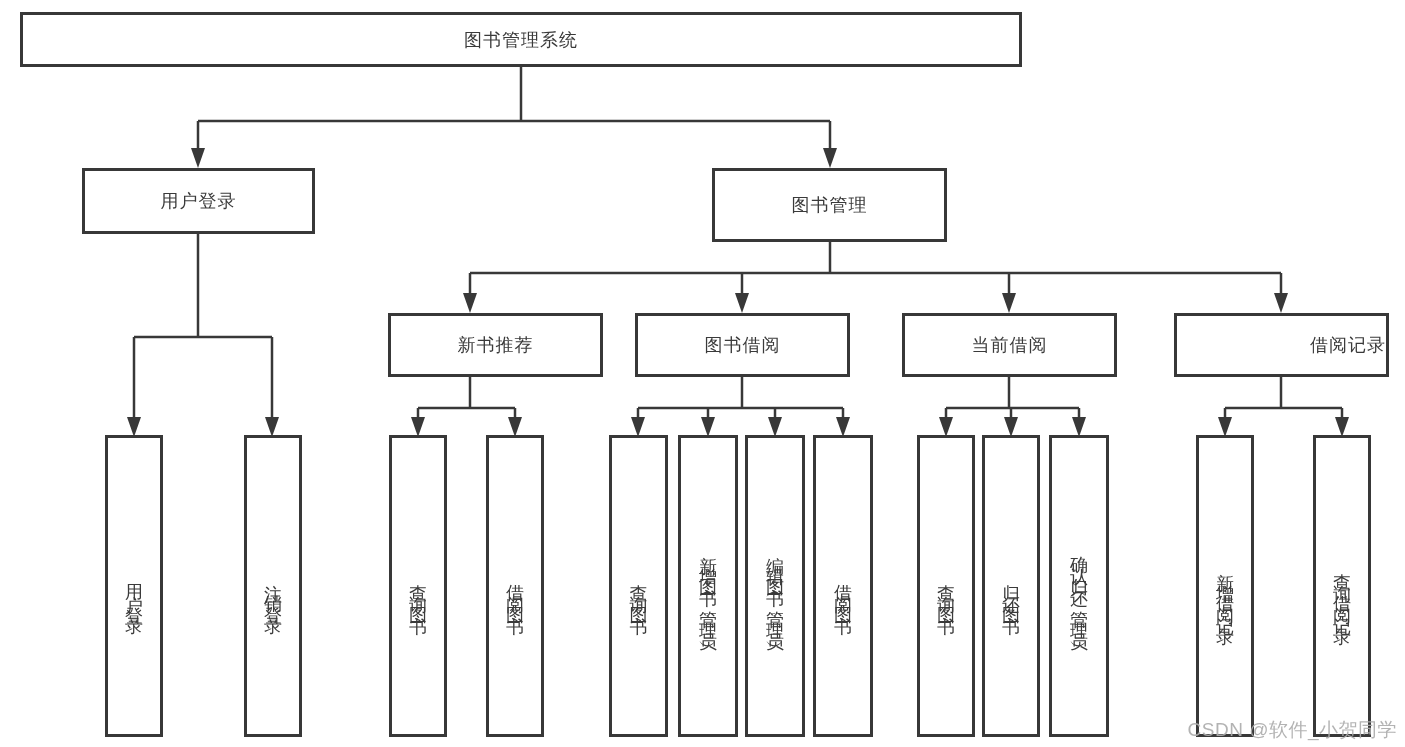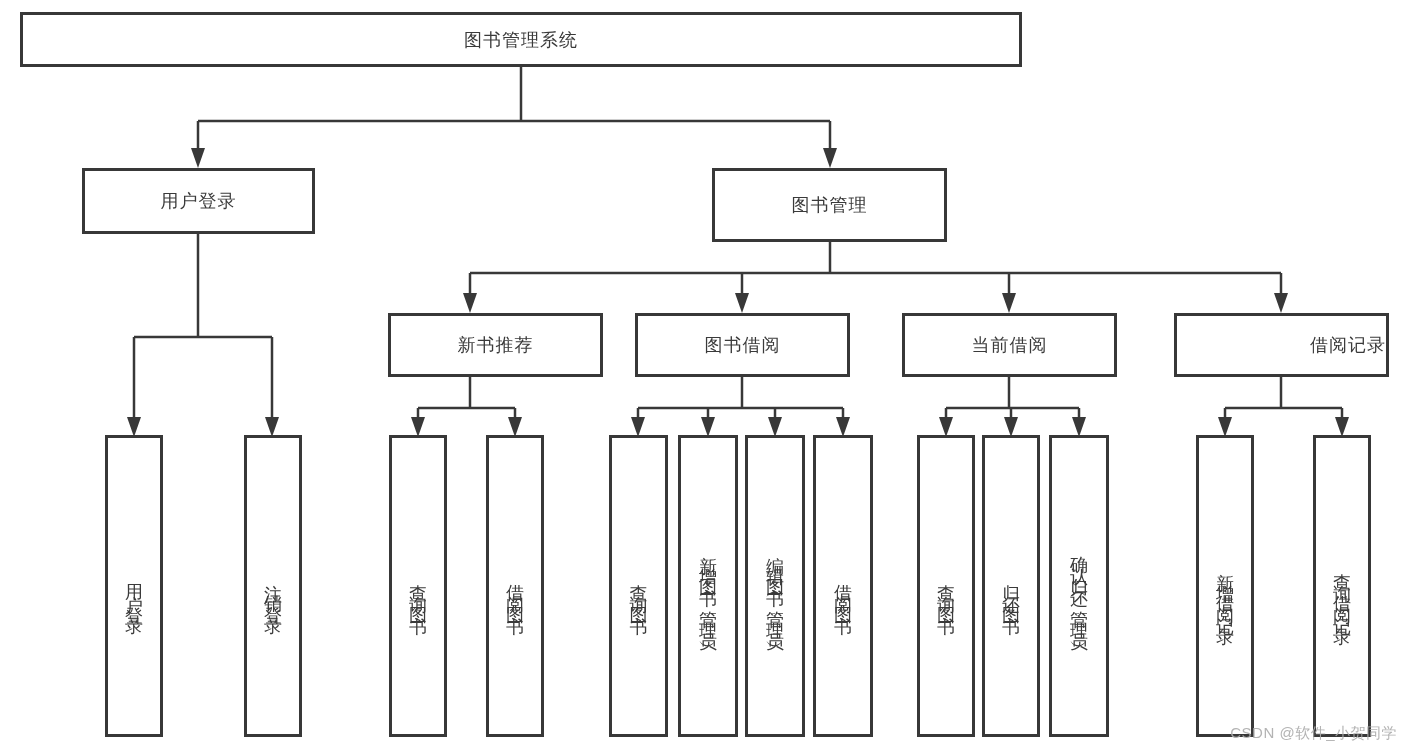--- a/index.html
+++ b/index.html
@@ -71,21 +71,21 @@
   .leaf-8  { left: 917px;  width: 58px; }
   .leaf-9  { left: 982px;  width: 58px; }
   .leaf-10 { left: 1049px; width: 60px; }
   .leaf-11 { left: 1196px; width: 58px; }
   .leaf-12 { left: 1313px; width: 58px; }
   #watermark {
     position: absolute;
     right: 8px;
     bottom: 4px;
     z-index: 5;
-    font-size: 15px;
+    font-size: 19px;
     color: rgba(172, 172, 172, 0.92);
     letter-spacing: 0.5px;
     white-space: nowrap;
   }
 </style>
 </head>
 <body>
 
 <div id="canvas">
 

